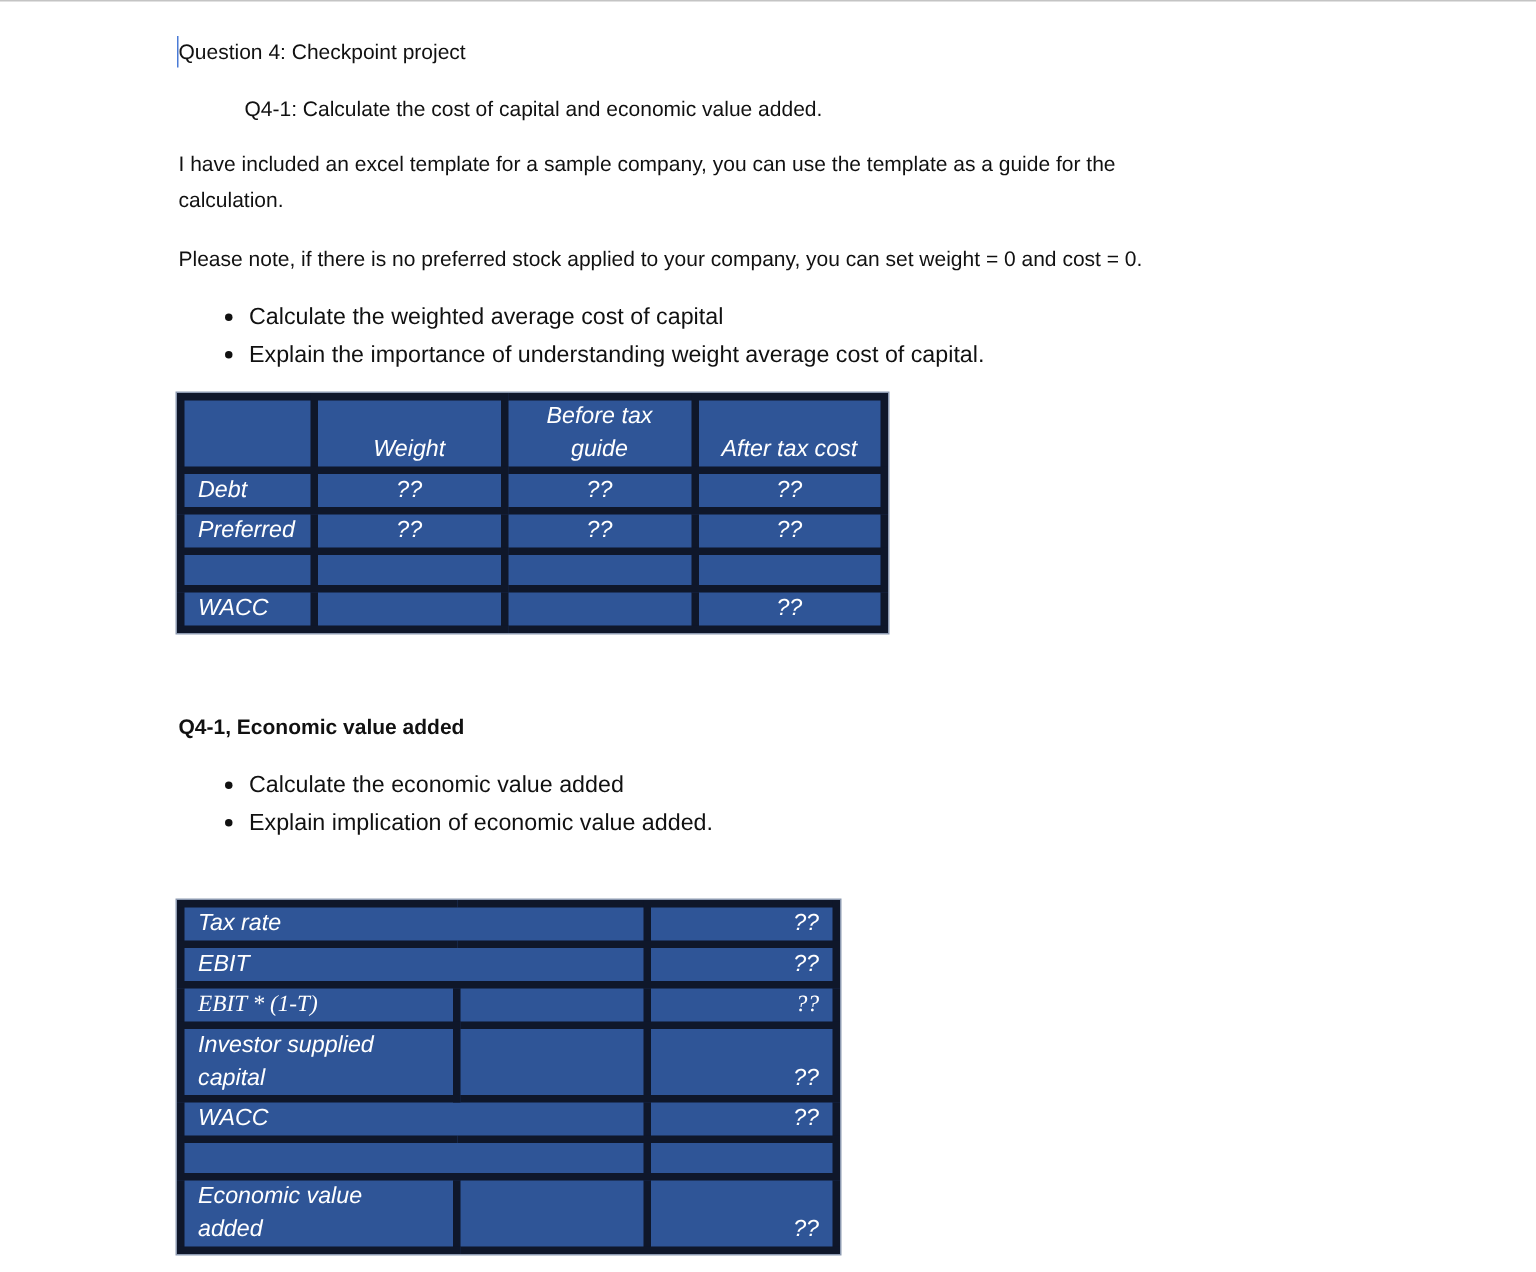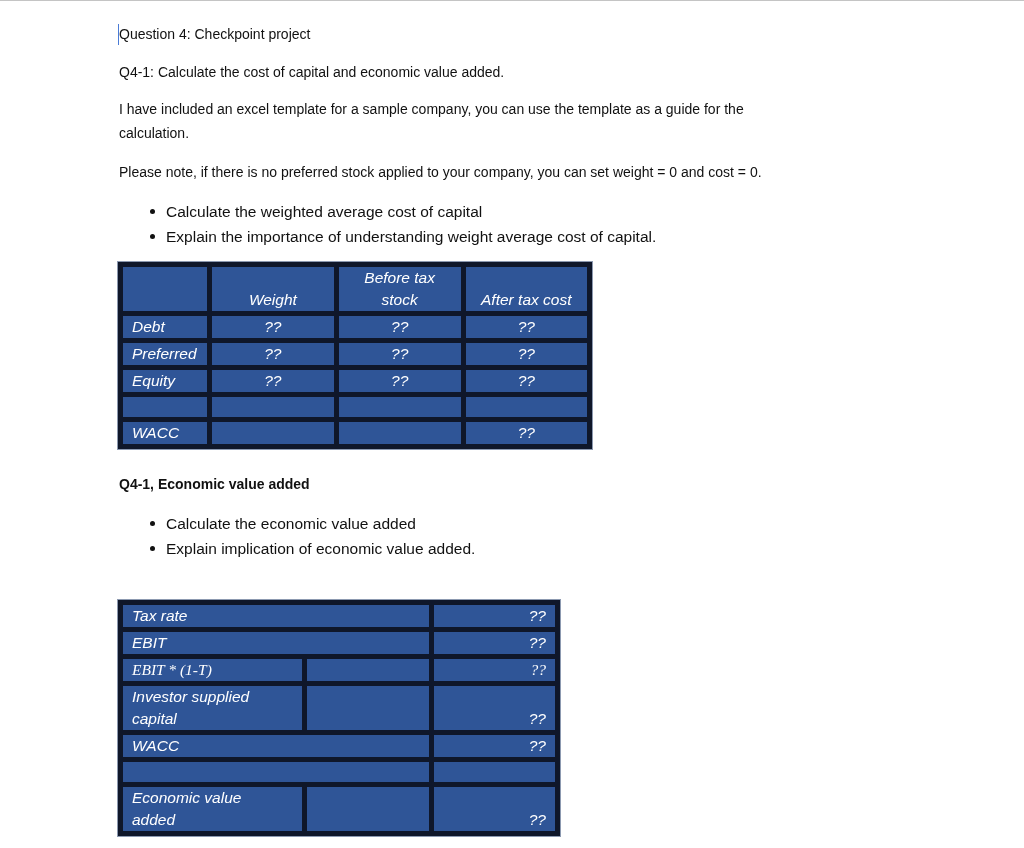--- a/index.html
+++ b/index.html
@@ -21,21 +21,21 @@
   #eva-table { left:118px; top:600px; width:442px; }
   .outer { box-shadow: 0 0 0 1px #8c99b0; }
 </style>
 </head>
 <body>
 
 <div class="topline"></div>
 <div class="caret"></div>
 
 <div class="p" style="top:23px;">Question 4: Checkpoint project</div>
-<div class="p" style="top:61px;">Q4-1: Calculate the cost of capital and economic value added.</div>
+<div class="p" style="top:61px;margin-left:44px;">Q4-1: Calculate the cost of capital and economic value added.</div>
 <div class="p" style="top:98px;">I have included an excel template for a sample company, you can use the template as a guide for the</div>
 <div class="p" style="top:122px;">calculation.</div>
 <div class="p" style="top:161px;">Please note, if there is no preferred stock applied to your company, you can set weight = 0 and cost = 0.</div>
 
 <div class="bullet-row" style="top:199px;">
   <span class="dot"></span>
   <span class="txt">Calculate the weighted average cost of capital</span>
 </div>
 <div class="bullet-row" style="top:224px;">
   <span class="dot"></span>
@@ -46,37 +46,31 @@
   <colgroup>
       <col style="width:89px">
       <col style="width:128px">
       <col style="width:128px">
       <col style="width:128px">
     </colgroup>
   <tbody>
       <tr style="height:47px;">
     <td></td>
     <td class="c">Weight</td>
-    <td class="c"><span>Before tax</span><br><span>stock</span></td>
+    <td class="c"><span>Before tax</span><br><span>guide</span></td>
     <td class="c">After tax cost</td>
   </tr>
   <tr style="height:25px;">
     <td>Debt</td>
     <td class="c">??</td>
     <td class="c">??</td>
     <td class="c">??</td>
   </tr>
   <tr style="height:25px;">
     <td>Preferred</td>
-    <td class="c">??</td>
-    <td class="c">??</td>
-    <td class="c">??</td>
-  </tr>
-  <tr style="height:25px;">
-    <td>Equity</td>
     <td class="c">??</td>
     <td class="c">??</td>
     <td class="c">??</td>
   </tr>
   <tr style="height:25px;">
     <td></td>
     <td></td>
     <td></td>
     <td></td>
   </tr>

